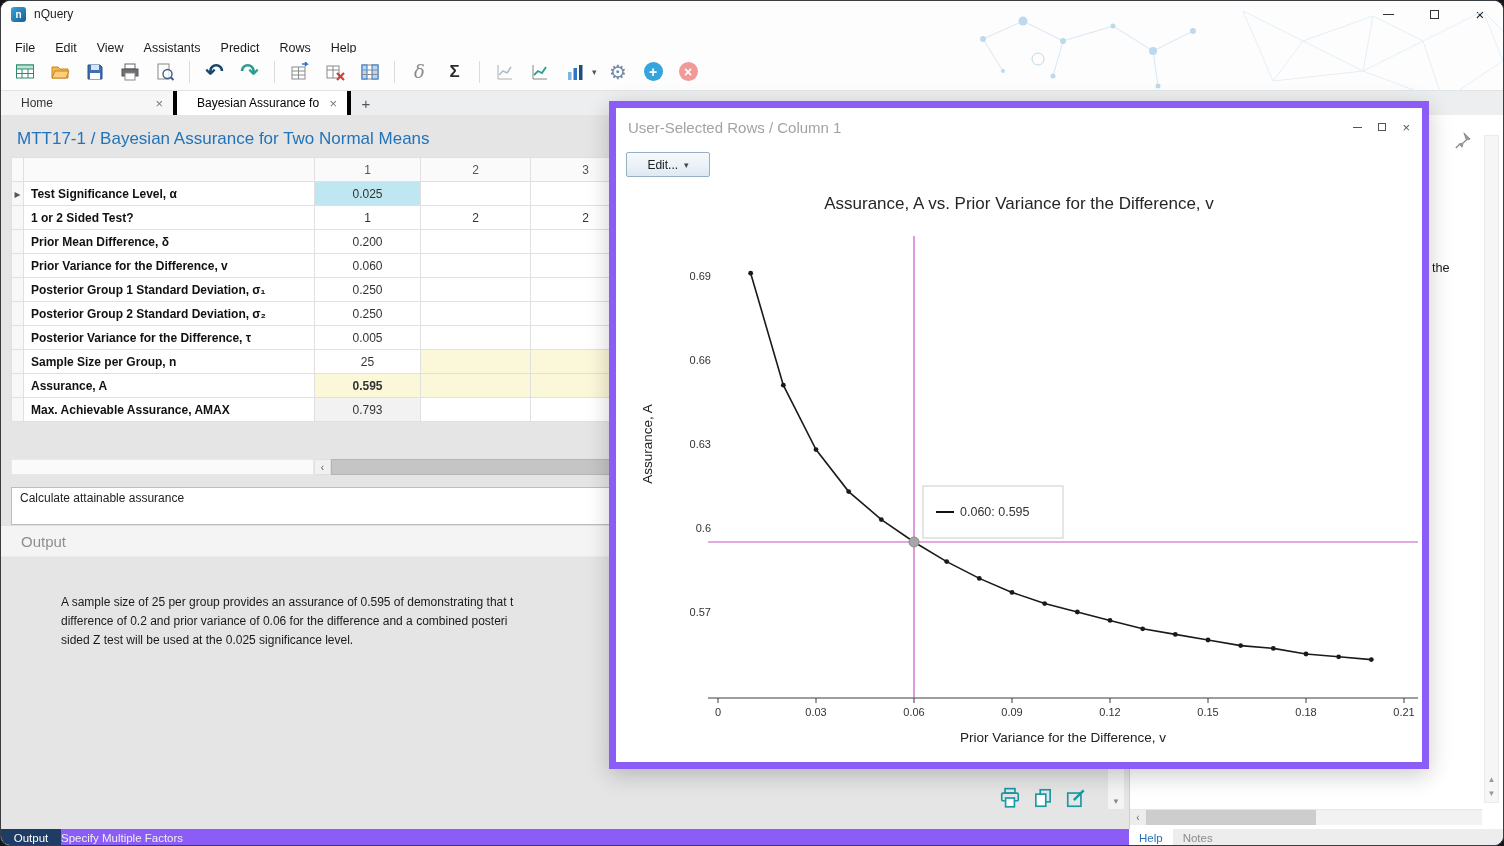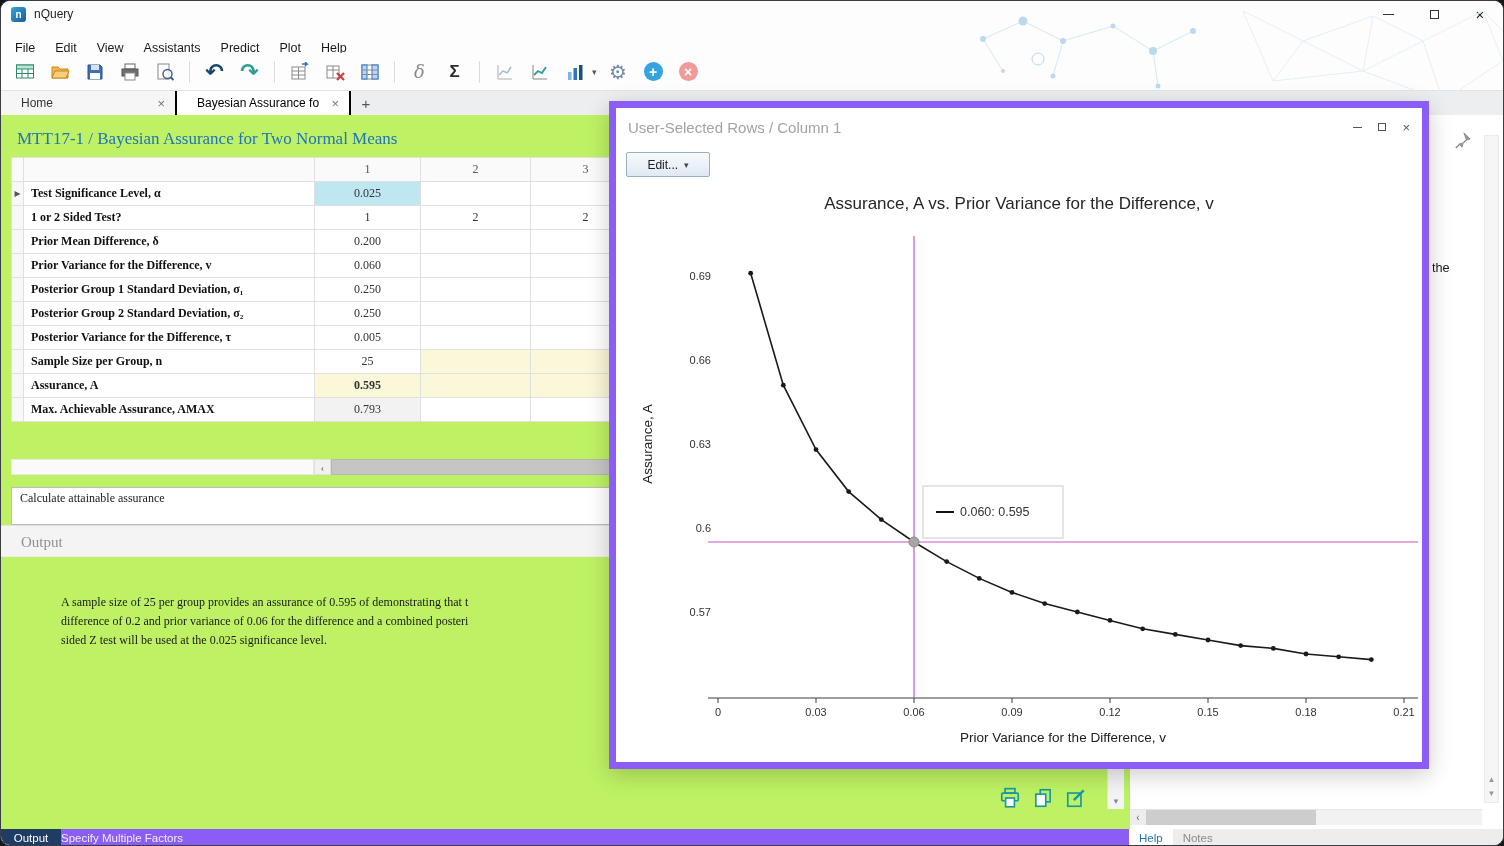--- a/index.html
+++ b/index.html
@@ -27,31 +27,31 @@
   .glyph-redo{font-size:22px;font-weight:bold;color:#2d9d8f;line-height:1;}
   .glyph-delta{font-size:18px;font-style:italic;color:#8a8a8a;font-family:"DejaVu Serif",serif;line-height:1;}
   .glyph-sigma{font-size:17px;font-weight:bold;color:#2b2b2b;line-height:1;}
   .glyph-gear{font-size:20px;color:#7188a6;line-height:1;}
   .circle-btn{width:19px;height:19px;border-radius:50%;color:#fff;font-size:14px;font-weight:bold;display:flex;align-items:center;justify-content:center;line-height:1;}
   .circle-add{background:#35a3dc;}
   .circle-del{background:#f09a9a;}
   .caret{font-size:9px;color:#555;margin-left:-4px;}
 
   .tabbar{position:absolute;top:90px;left:0;width:100%;height:24px;background:#eceef0;display:flex;z-index:3;}
-  .tab{height:100%;display:flex;align-items:center;font-size:12px;color:#333;border-right:2px solid #000000;padding:0 10px 0 20px;}
+  .tab{height:100%;display:flex;align-items:center;font-size:12px;color:#333;border-right:4px solid #000000;padding:0 10px 0 20px;}
   .tab-home{width:176px;background:#f6f6f6;}
   .tab-active{width:174px;background:#fff;color:#000;}
   .tab-label{flex:1;white-space:nowrap;overflow:hidden;}
   .tab-close{color:#777;font-size:13px;margin-left:8px;}
   .tab-add{width:30px;display:flex;align-items:center;justify-content:center;font-size:15px;color:#555;}
 
   .deco{position:absolute;top:0;right:0;z-index:4;pointer-events:none;}
 
   
-  .left-panel{position:absolute;top:114px;left:0;width:1128px;height:714px;background:#bef264;z-index:1;font-family:Liberation Serif, serif;}
+  .left-panel{position:absolute;top:114px;left:0;width:1128px;height:714px;background:#e5e5e5;z-index:1;}
   .main-title{position:absolute;left:16px;top:14px;font-size:17px;color:#2273b8;}
 
   table.params{position:absolute;left:10px;top:42px;border-collapse:collapse;table-layout:fixed;background:#fff;}
   table.params th,table.params td{border:1px solid #e0e0e0;height:24px;font-size:12px;overflow:hidden;white-space:nowrap;}
   table.params th{background:#fafafa;color:#555;font-weight:normal;text-align:center;}
   td.sel-cell{background:#f8f8f8;text-align:center;font-size:9px;color:#555;}
   td.row-label{font-weight:bold;color:#111;padding-left:7px;text-align:left;background:#fff;}
   td.val-cell{text-align:center;color:#333;background:#fff;}
   td.bg-cyan{background:#bfe7f1;}
   td.bg-yellow{background:#fbf7d9;}
@@ -161,21 +161,21 @@
         </div>
     </div>
   </div>
 
   <div class="menubar">
       <span class="menu-item">File</span>
       <span class="menu-item">Edit</span>
       <span class="menu-item">View</span>
       <span class="menu-item">Assistants</span>
       <span class="menu-item">Predict</span>
-      <span class="menu-item">Plot</span>
+      <span class="menu-item">Rows</span>
       <span class="menu-item">Help</span>
     </div>
 
   <div class="toolbar">
     <div class="icon-btn">
       <svg width="20" height="20" viewBox="0 0 20 20">
           <rect x="1.5" y="3" width="17" height="13" fill="#fff" stroke="#2e8b6f"></rect>
           <rect x="1.5" y="3" width="17" height="4" fill="#bfe3d6" stroke="#2e8b6f"></rect>
           <line x1="7" y1="7" x2="7" y2="16" stroke="#2e8b6f"></line>
           <line x1="13" y1="7" x2="13" y2="16" stroke="#2e8b6f"></line>

